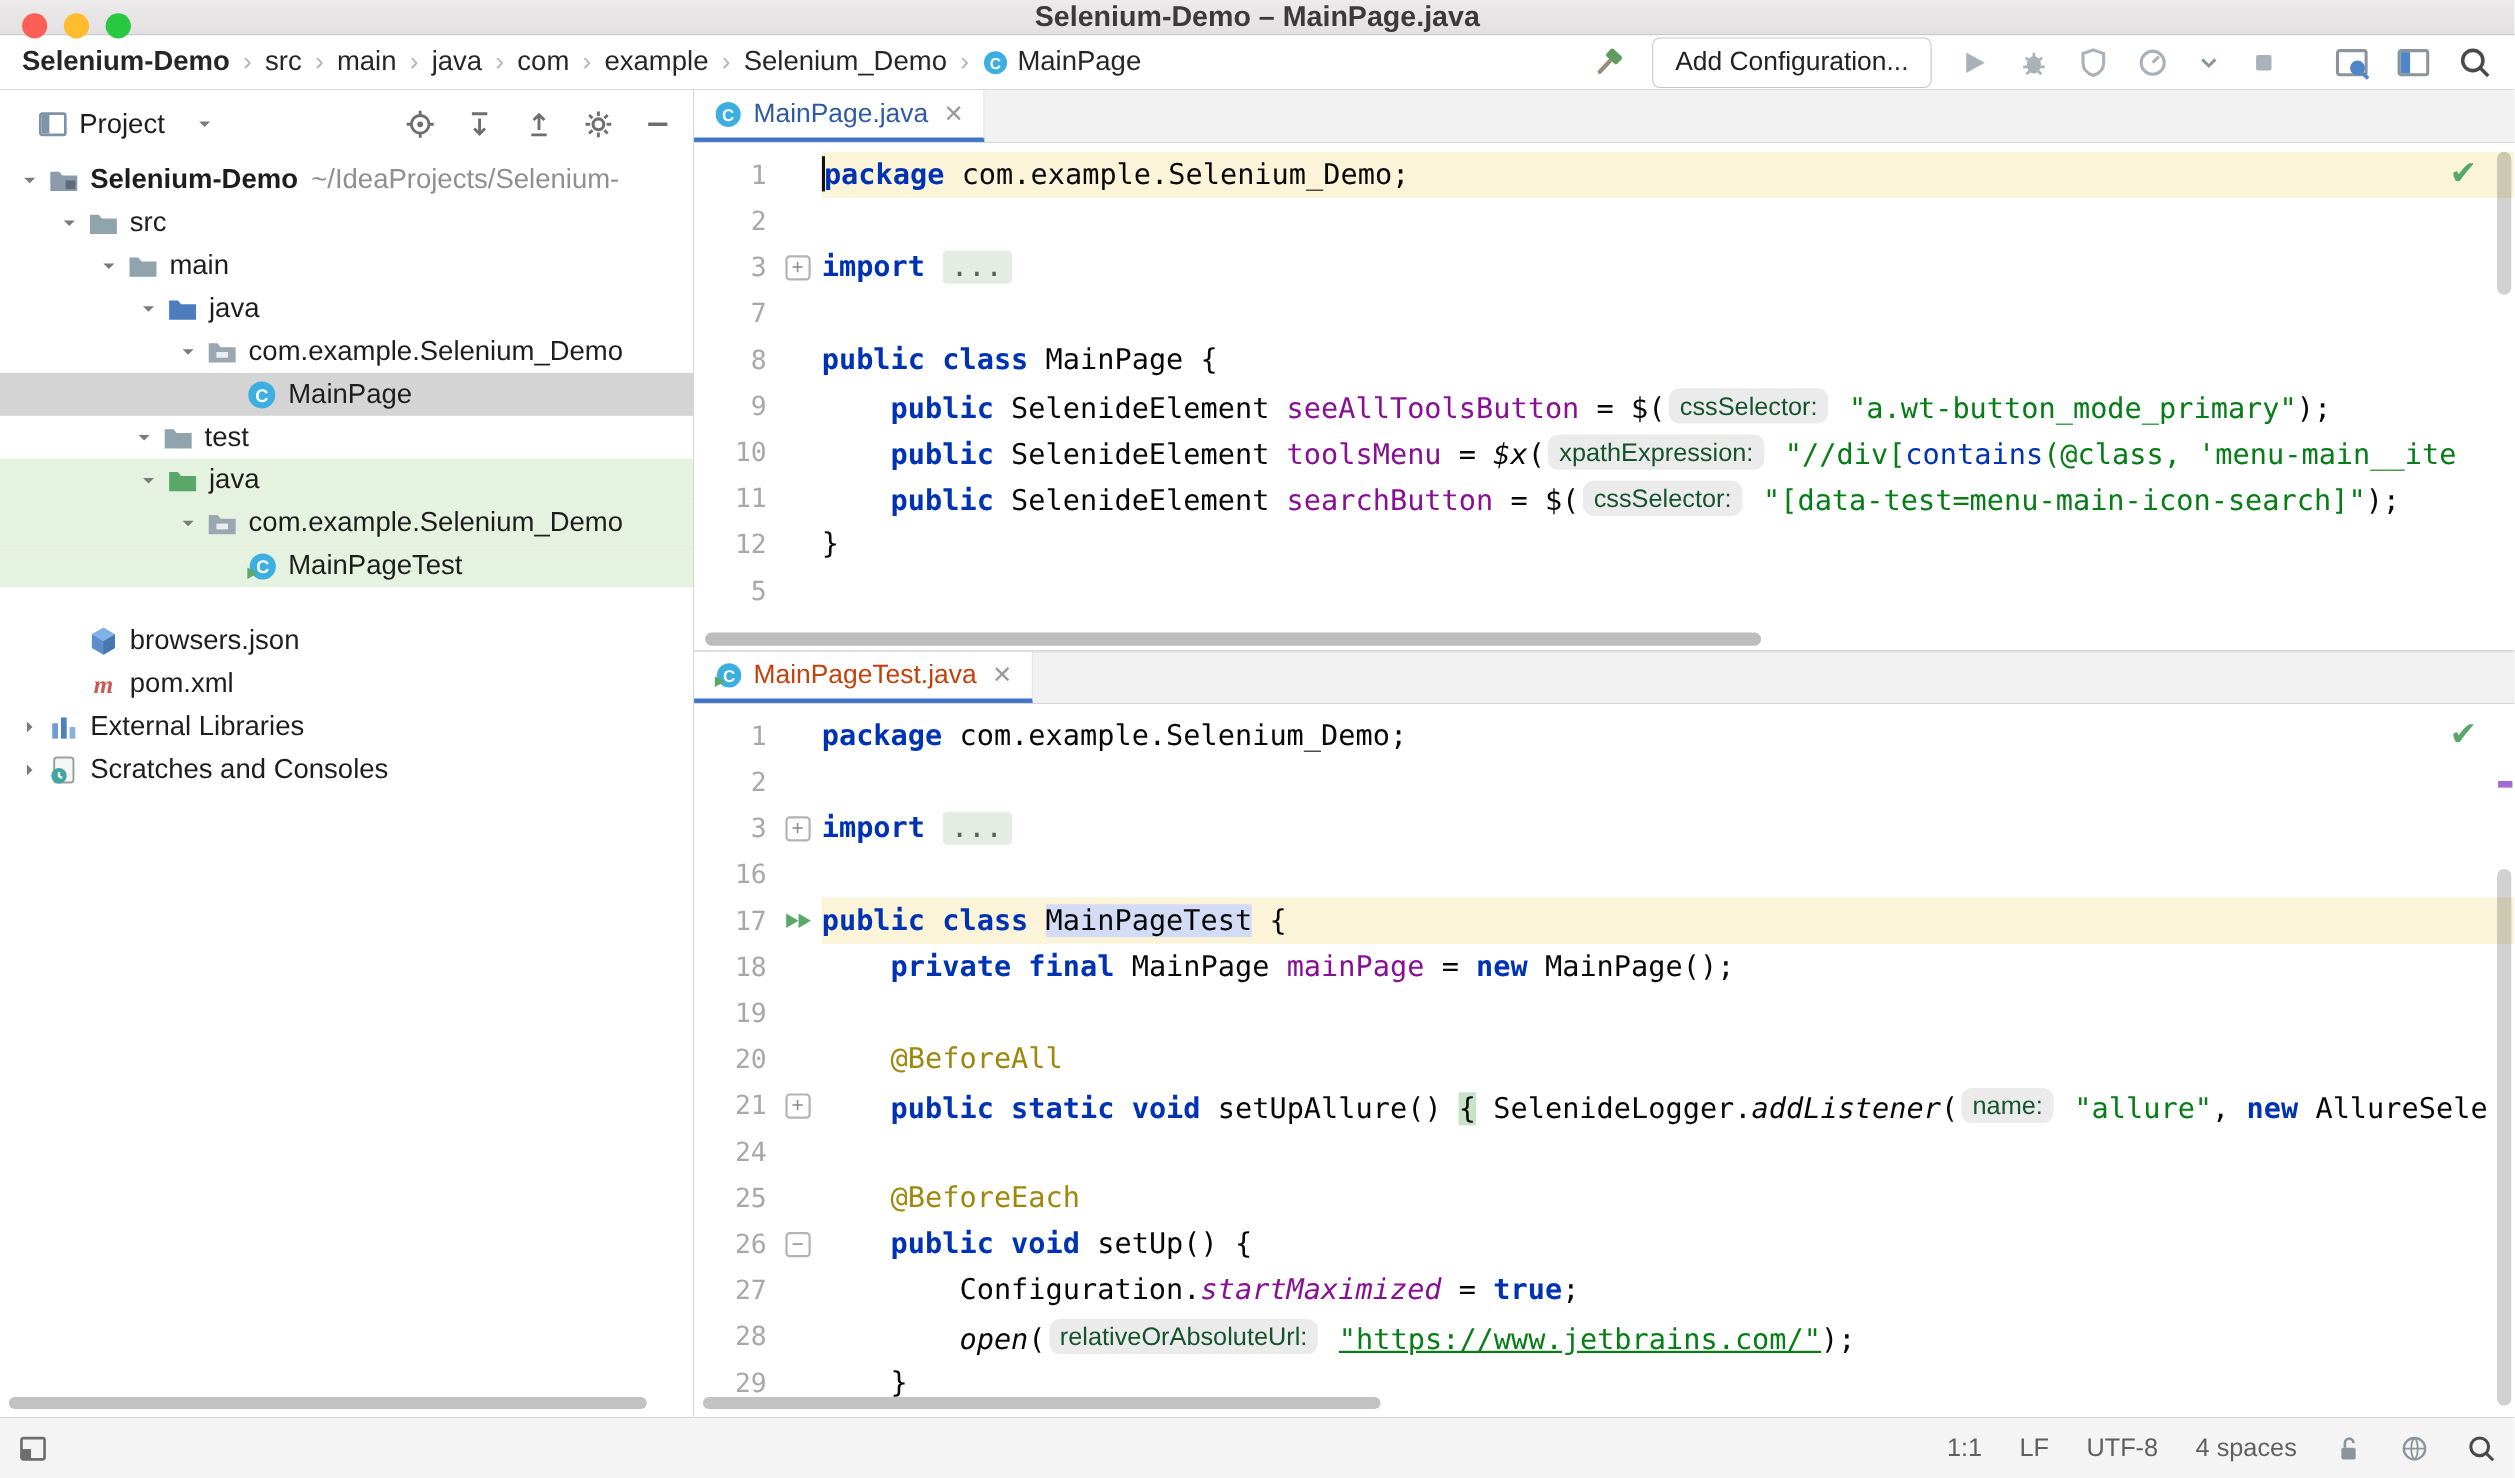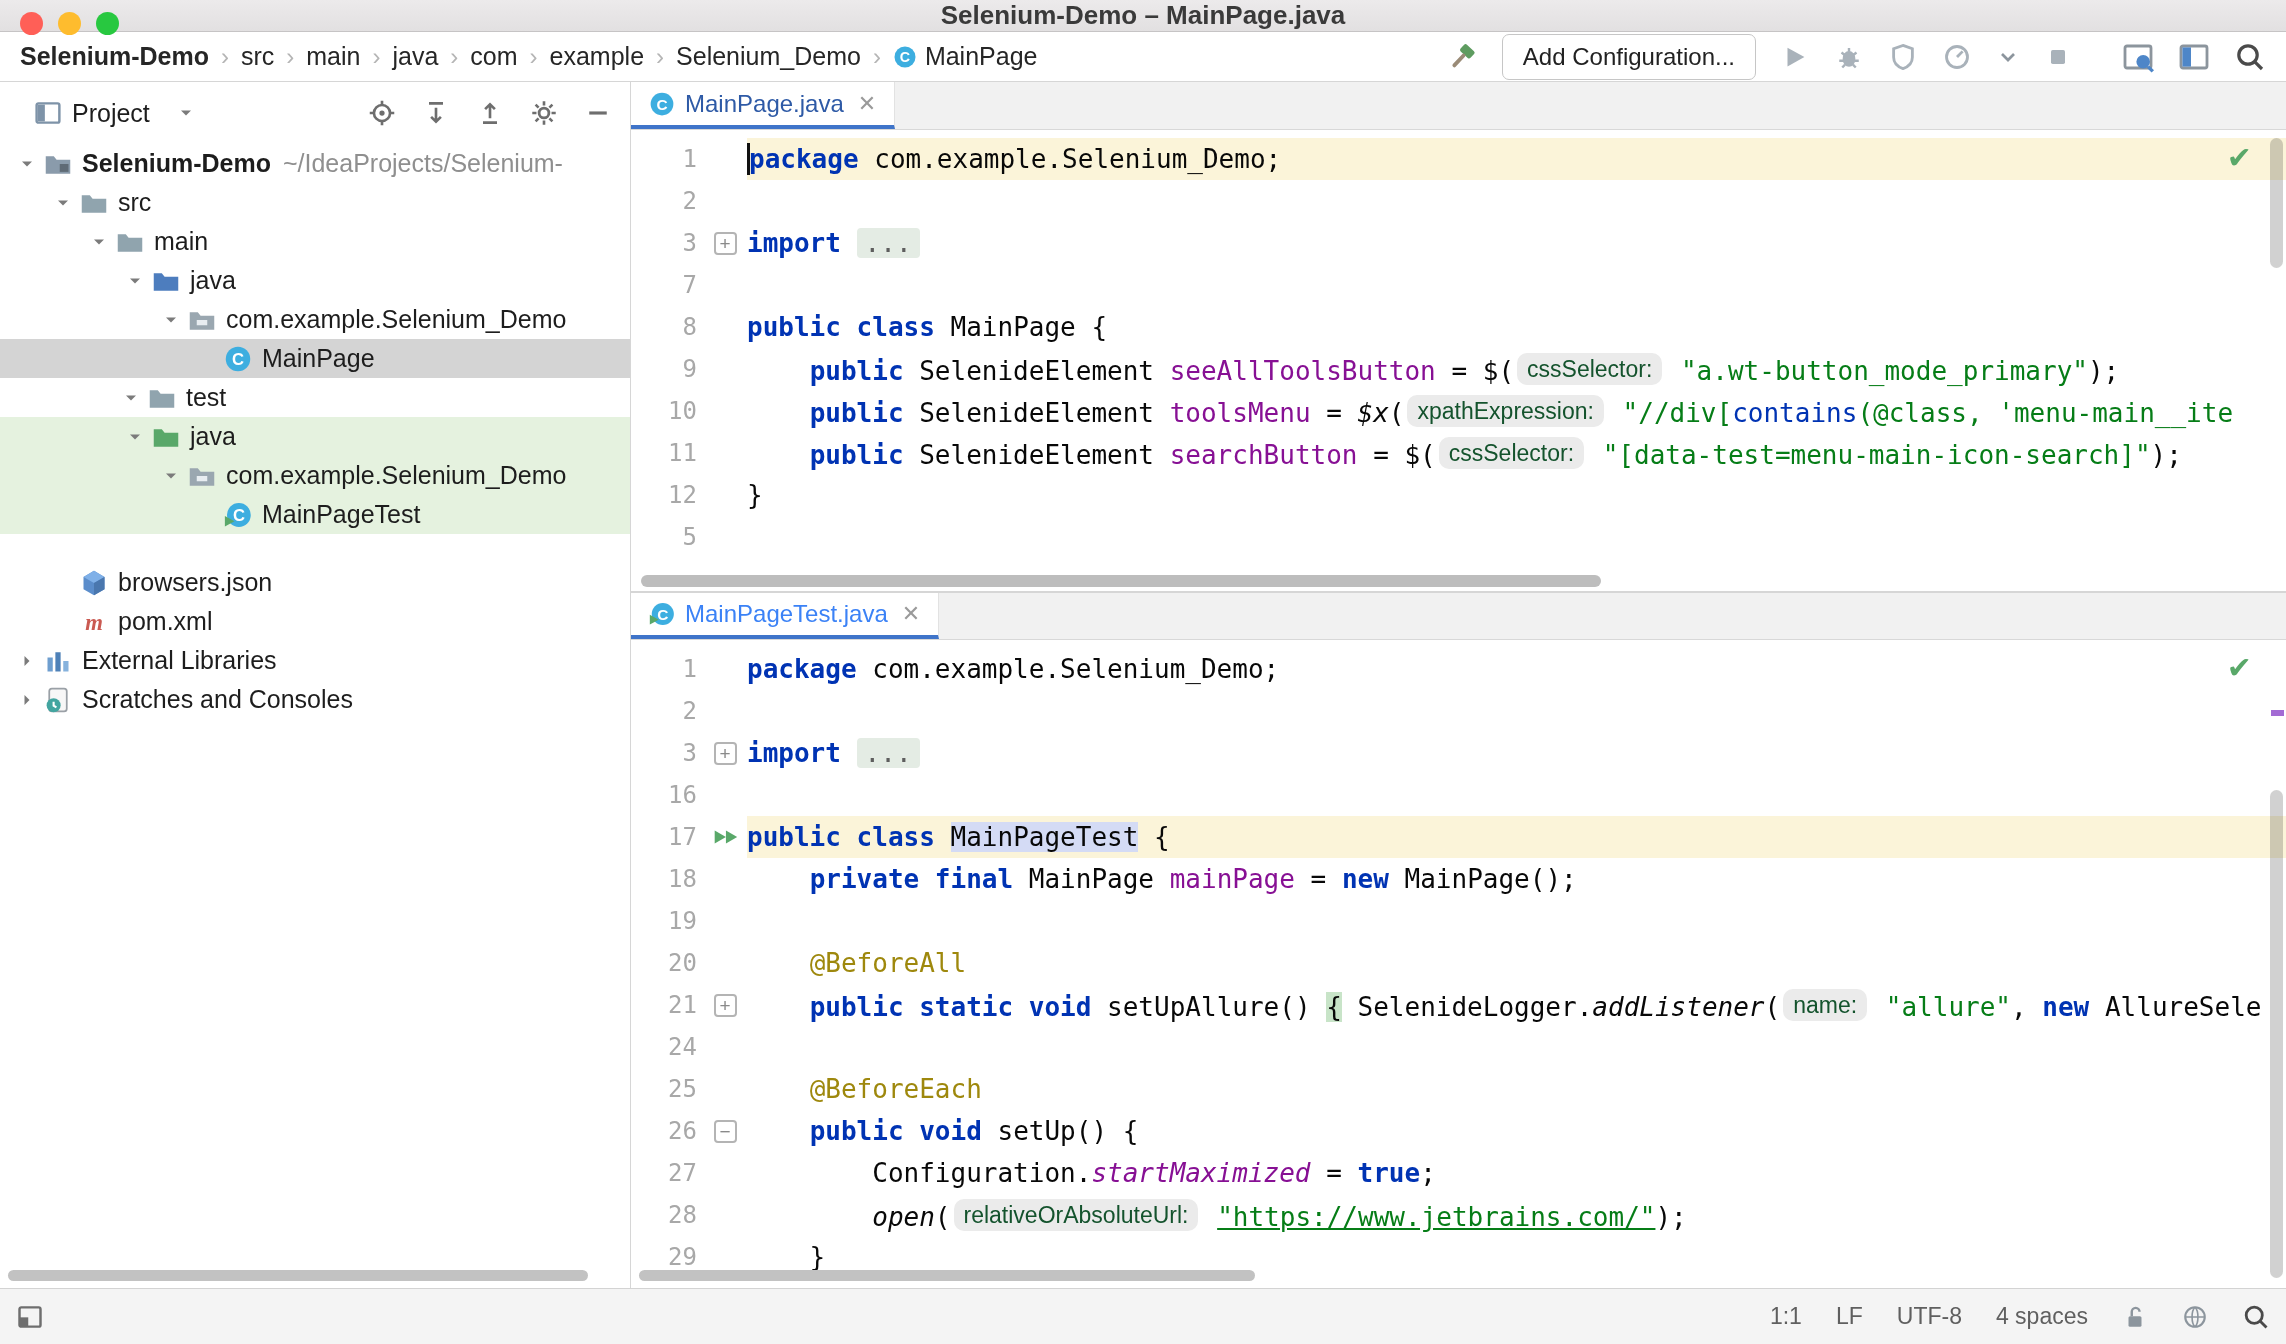--- a/index.html
+++ b/index.html
@@ -47,21 +47,21 @@
   .p-hscroll { position:absolute; left:0; right:0; bottom:4px; height:14px; }
   .p-hscroll .thumb { position:absolute; left:8px; width:92%; height:11px; background:#C2C2C2; border-radius:6px; }
 
   
   .edcol { flex:1; display:flex; flex-direction:column; min-width:0; position:relative; }
   .tabbar { height:48px; background:#F1F1F1; border-bottom:1px solid #D8D8D8; display:flex; flex:none; }
   .tabbar.second { border-top:1px solid #D6D6D6; }
   .tab { display:flex; align-items:center; gap:10px; padding:0 18px; background:#fff;
          border-right:1px solid #E2E2E2; border-bottom:4px solid #3F74C9; font-size:24px; }
   .tablabel.mod { color:#2E5AA6; }
-  .tablabel.add { color:#3b82f6;text-align:right; }
+  .tablabel.add { color:#c2410c;text-align:right; }
   .tabclose { color:#9A9A9A; font-size:22px; margin-left:4px; }
 
   .codewrap { position:relative; overflow:hidden; background:#fff;
               font-family:"DejaVu Sans Mono","Liberation Mono",monospace; font-size:26px; }
   .codewrap.first { height:442px; flex:none; padding-top:8px; }
   .codewrap.secondc { flex:1; padding-top:8px; }
   .cl { display:flex; height:42px; line-height:42px; }
   .gnum { width:72px; flex:none; text-align:right; color:#A8A8A8; font-size:24px; padding-right:6px; }
   .gfold { width:44px; flex:none; display:flex; align-items:center; justify-content:center; }
   .fm { width:23px; height:23px; border:2px solid #B4B4B4; border-radius:4px; background:#fff; color:#8A8A8A;

